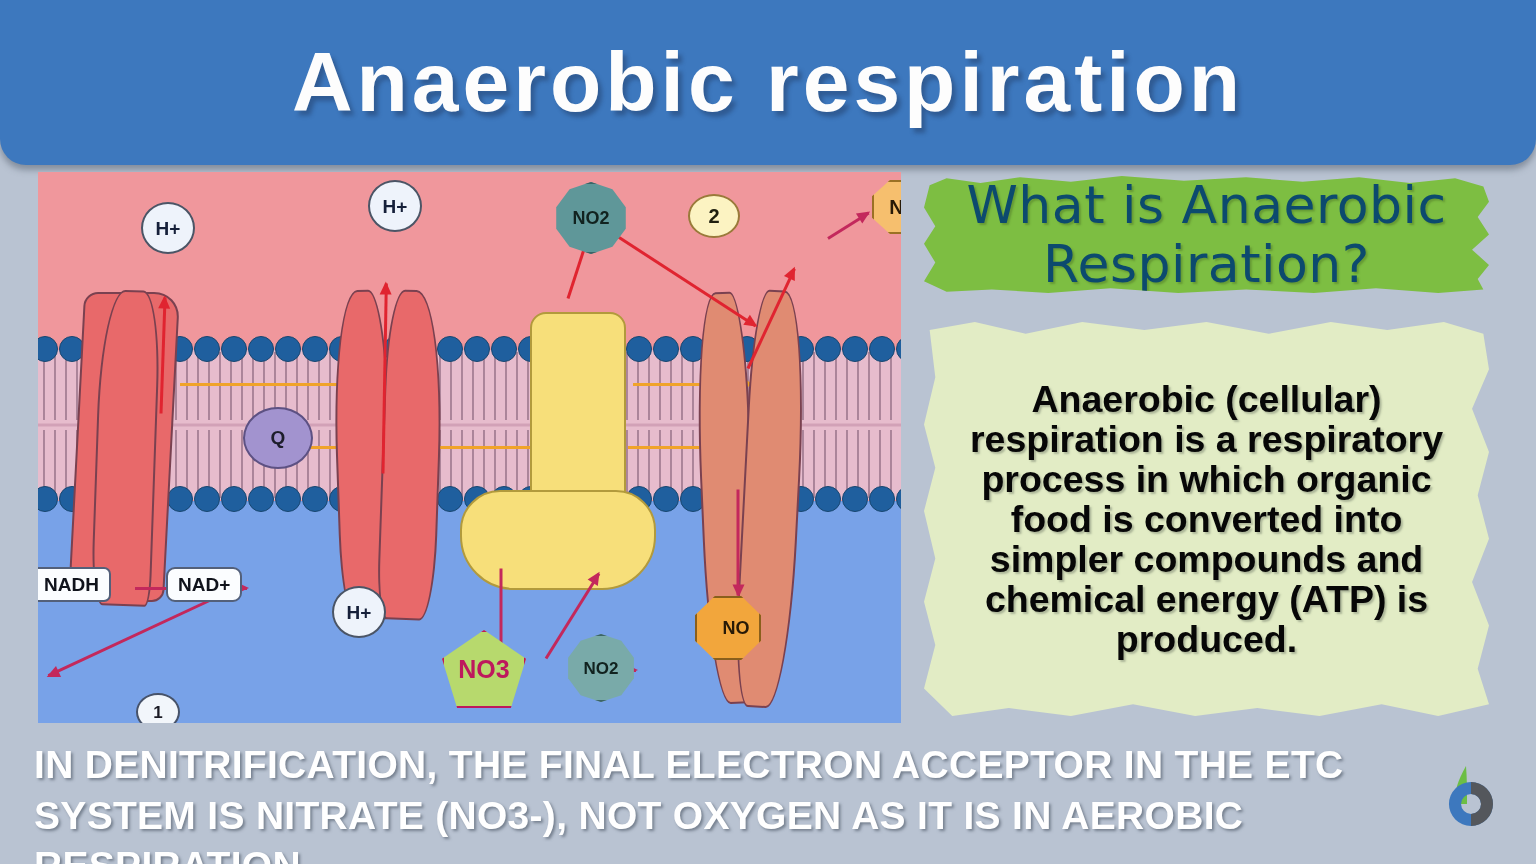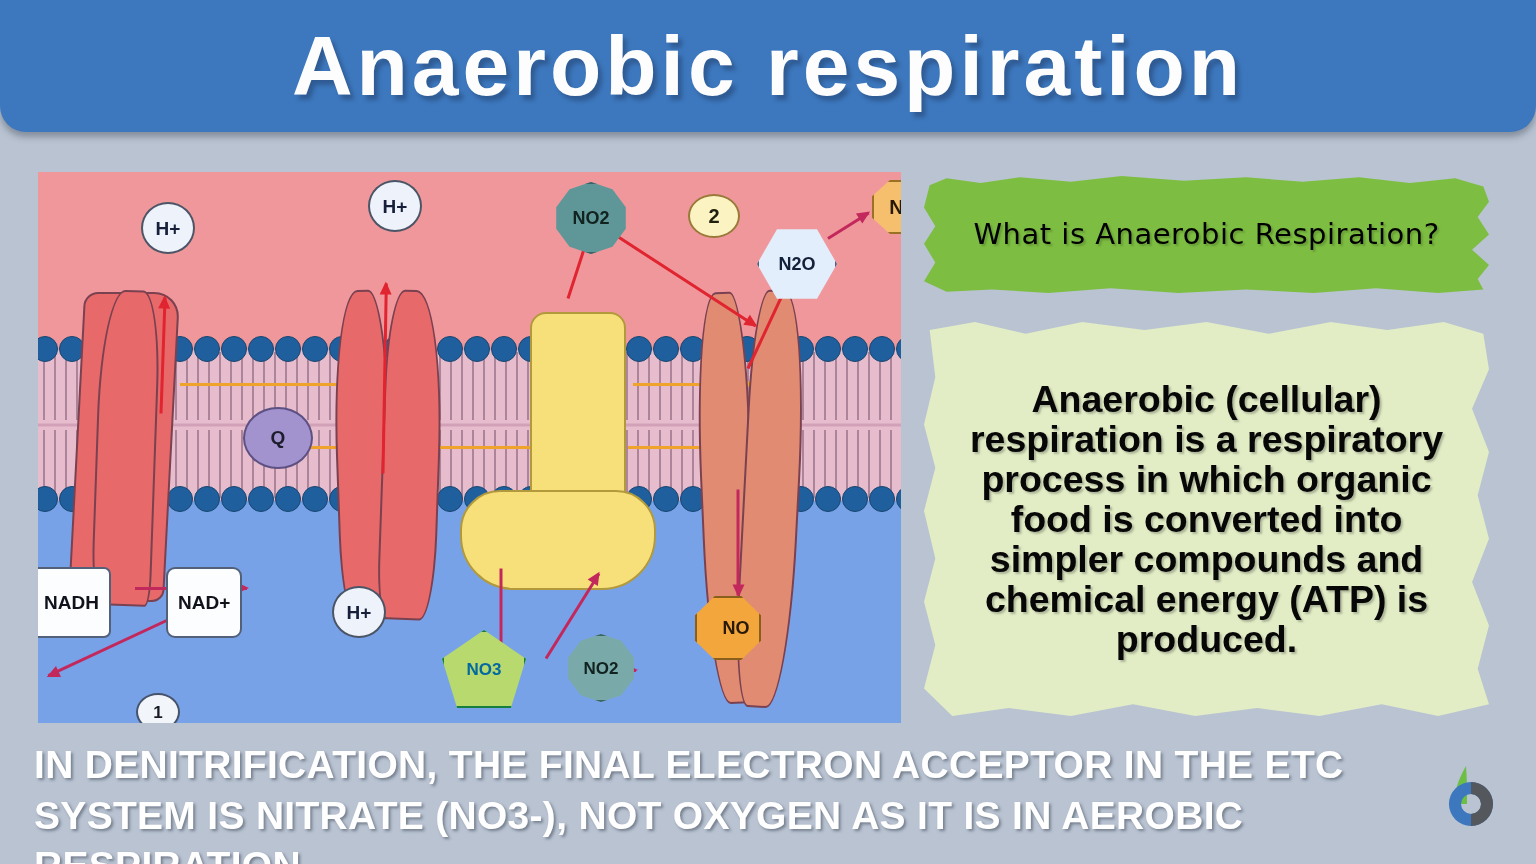--- a/index.html
+++ b/index.html
@@ -5,21 +5,21 @@
   * { margin:0; padding:0; box-sizing:border-box; }
   html,body { width:1536px; height:864px; overflow:hidden; }
   body {
     background:#b9c3d2;
     font-family:"Liberation Sans", sans-serif;
     position:relative;
   }
 
   
   .header-bar{
-    position:absolute; left:0; top:0; width:1536px; height:132px;
+    position:absolute; left:0; top:0; width:1536px; height:165px;
     background:#3d78be;
     border-radius:0 0 26px 26px;
     box-shadow:0 5px 6px rgba(90,100,115,.55);
   }
   .header-title{
     position:absolute; left:0; top:0; width:100%; height:100%;
     display:flex; align-items:center; justify-content:center;
     color:#fdfdfd;
     font-size:84px; font-weight:bold; letter-spacing:4px;
     text-shadow:4px 5px 4px rgba(30,55,95,.45);
@@ -166,46 +166,46 @@
     width:60px; height:54px; font-size:20px; color:#281a07;
     clip-path:polygon(30% 0,70% 0,100% 30%,100% 70%,70% 100%,30% 100%,0 70%,0 30%);
   }
   .m-no{
     background:#f2a63c; border:2px solid #8a5f1c;
     width:66px; height:64px; font-size:18px; color:#281a07;
     clip-path:polygon(30% 0,70% 0,100% 30%,100% 70%,70% 100%,30% 100%,0 70%,0 30%);
     padding-left:16px;
   }
   .m-no3{
-    background:#b7d96d; border:2px solid #15803d;
-    width:84px; height:78px; font-size:17px; color:#0369a1;
+    background:#b7d96d; border:2px solid #be185d;
+    width:84px; height:78px; font-size:25px; color:#be185d;
     clip-path:polygon(50% 0,100% 37%,82% 100%,18% 100%,0 37%);
   }
   .m-box{
     background:#fbfdff; border:2px solid #53607a; border-radius:7px;
-    padding:24px 10px; font-size:19px; color:#10131c;
+    padding:6px 10px; font-size:19px; color:#10131c;
   }
 
   .arrow{ position:absolute; background:#e02430; transform-origin:0 50%; height:3px; }
   .arrow:after{
     content:""; position:absolute; right:-2px; top:-5px;
     border-left:13px solid #e02430;
     border-top:6.5px solid transparent; border-bottom:6.5px solid transparent;
   }
   .arrow.crimson{ background:#c3285c; }
   .arrow.crimson:after{ border-left-color:#c3285c; }
 
   
   .green-banner{
     position:absolute; left:924px; top:176px; width:565px; height:117px;
     background:#7dbe42;
     display:flex; align-items:center; justify-content:center;
     text-align:center;
-    color:#000000;
-    font-size:29px; line-height:1.12;
+    color:#0c4a6e;
+    font-size:52px; line-height:1.12;
     font-family:"DejaVu Sans", sans-serif;
     letter-spacing:.5px;
     padding:0 14px;
     text-shadow:2px 2px 2px rgba(60,90,30,.35);
     clip-path:polygon(
       1% 8%, 4% 2%, 10% 6%, 17% 1%, 26% 5%, 35% 0%, 46% 4%, 57% 1%,
       67% 5%, 77% 1%, 86% 6%, 94% 2%, 99% 9%, 100% 22%, 98% 35%,
       100% 50%, 97% 63%, 100% 76%, 98% 88%, 99% 97%, 91% 100%,
       80% 96%, 69% 100%, 57% 97%, 45% 100%, 33% 96%, 22% 100%,
       12% 97%, 4% 99%, 0% 90%, 2% 74%, 0% 58%, 2% 43%, 0% 27%
@@ -375,23 +375,20 @@
     </div>
   <div class="mol m-hplus" style="left:330px; top:8px;">
     <span>H+</span>
     </div>
   <div class="mol m-no2" style="left:516px; top:10px;">
     <span>NO2</span>
     </div>
   <div class="mol m-two" style="left:650px; top:22px;">
     <span>2</span>
     </div>
-  <div class="mol m-n2o" style="left:719px; top:55px;">
-    <span>N2O</span>
-    </div>
   <div class="mol m-n2" style="left:810px; top:8px;margin-left:24px;">
     <span>N2</span>
     </div>
 
   <div class="mol m-box" style="left:-6px; top:395px;">
     <span>NADH</span>
     </div>
   <div class="mol m-box" style="left:128px; top:395px;border-radius:9px;">
     <span>NAD+</span>
     </div>

